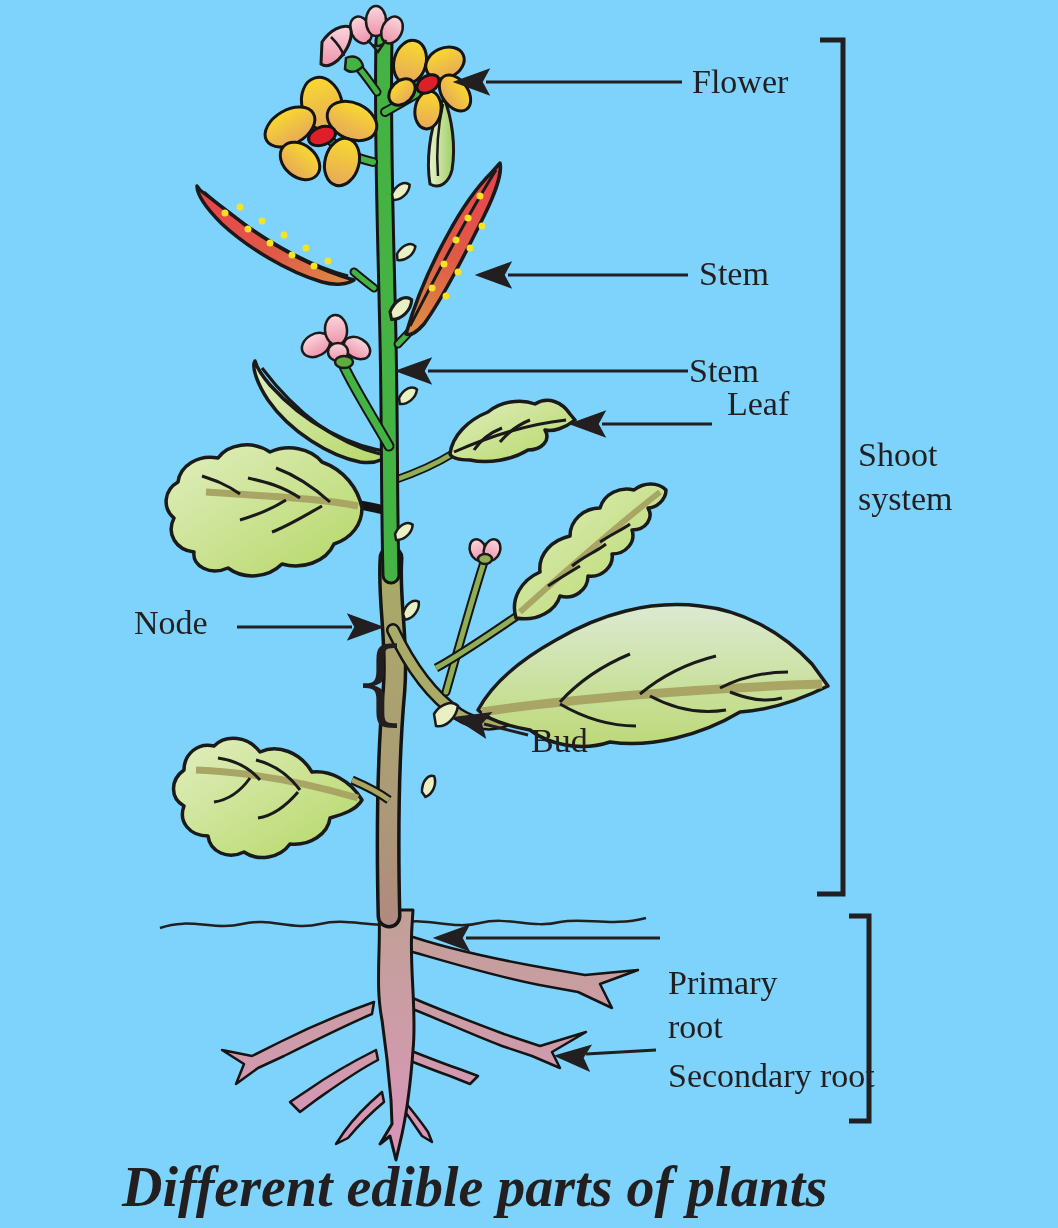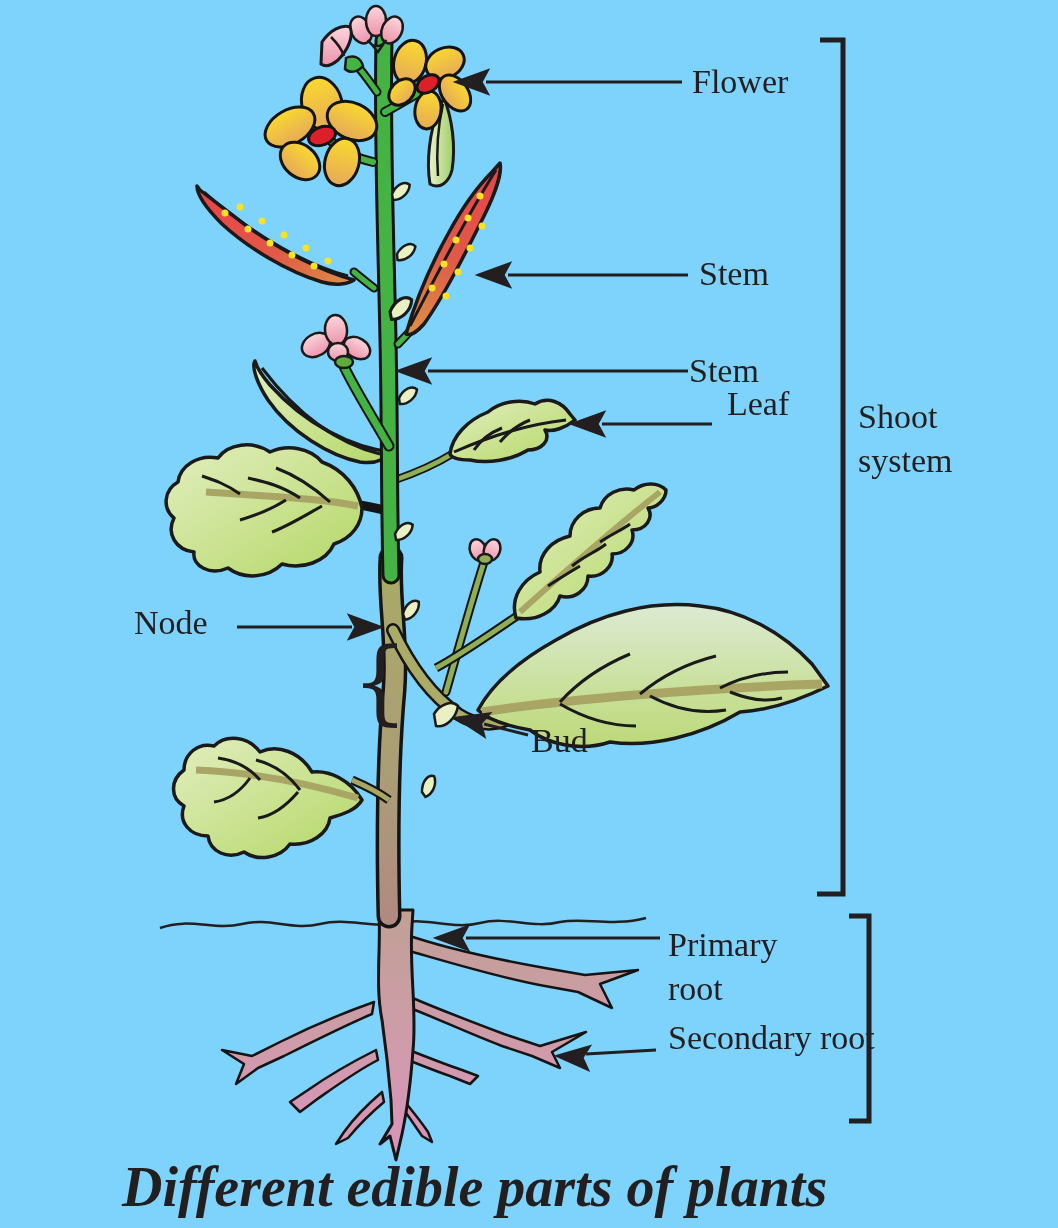--- a/index.html
+++ b/index.html
@@ -1,20 +1,20 @@
 <!DOCTYPE html>
 <html style="--text: #231f20;"><head>
 <meta charset="utf-8">
 <style>
   html,body{margin:0;padding:0;background:#ffffff;}
   #stage{position:relative;width:1058px;height:1228px;background:#7dd3fc;overflow:hidden;
          font-family:"Liberation Serif", serif;}
   #art{position:absolute;left:0;top:0;}
   .lbl{position:absolute;font-size:34px;color:var(--text,#231f20);white-space:nowrap;line-height:1.25;}
-  .lbl.wrap{white-space:normal;line-height:1.3;}
+  .lbl.wrap{white-space:normal;line-height:1.3;margin-top:38px;}
   .brace{position:absolute;font-size:88px;line-height:1;color:var(--text,#231f20);
          font-family:"DejaVu Serif", serif;transform:scaleY(1.04);}
   .caption{position:absolute;font-size:56px;font-weight:bold;font-style:italic;
            color:var(--text,#231f20);white-space:nowrap;}
 </style>
 </head>
 <body>
 
 <div id="stage">
 

